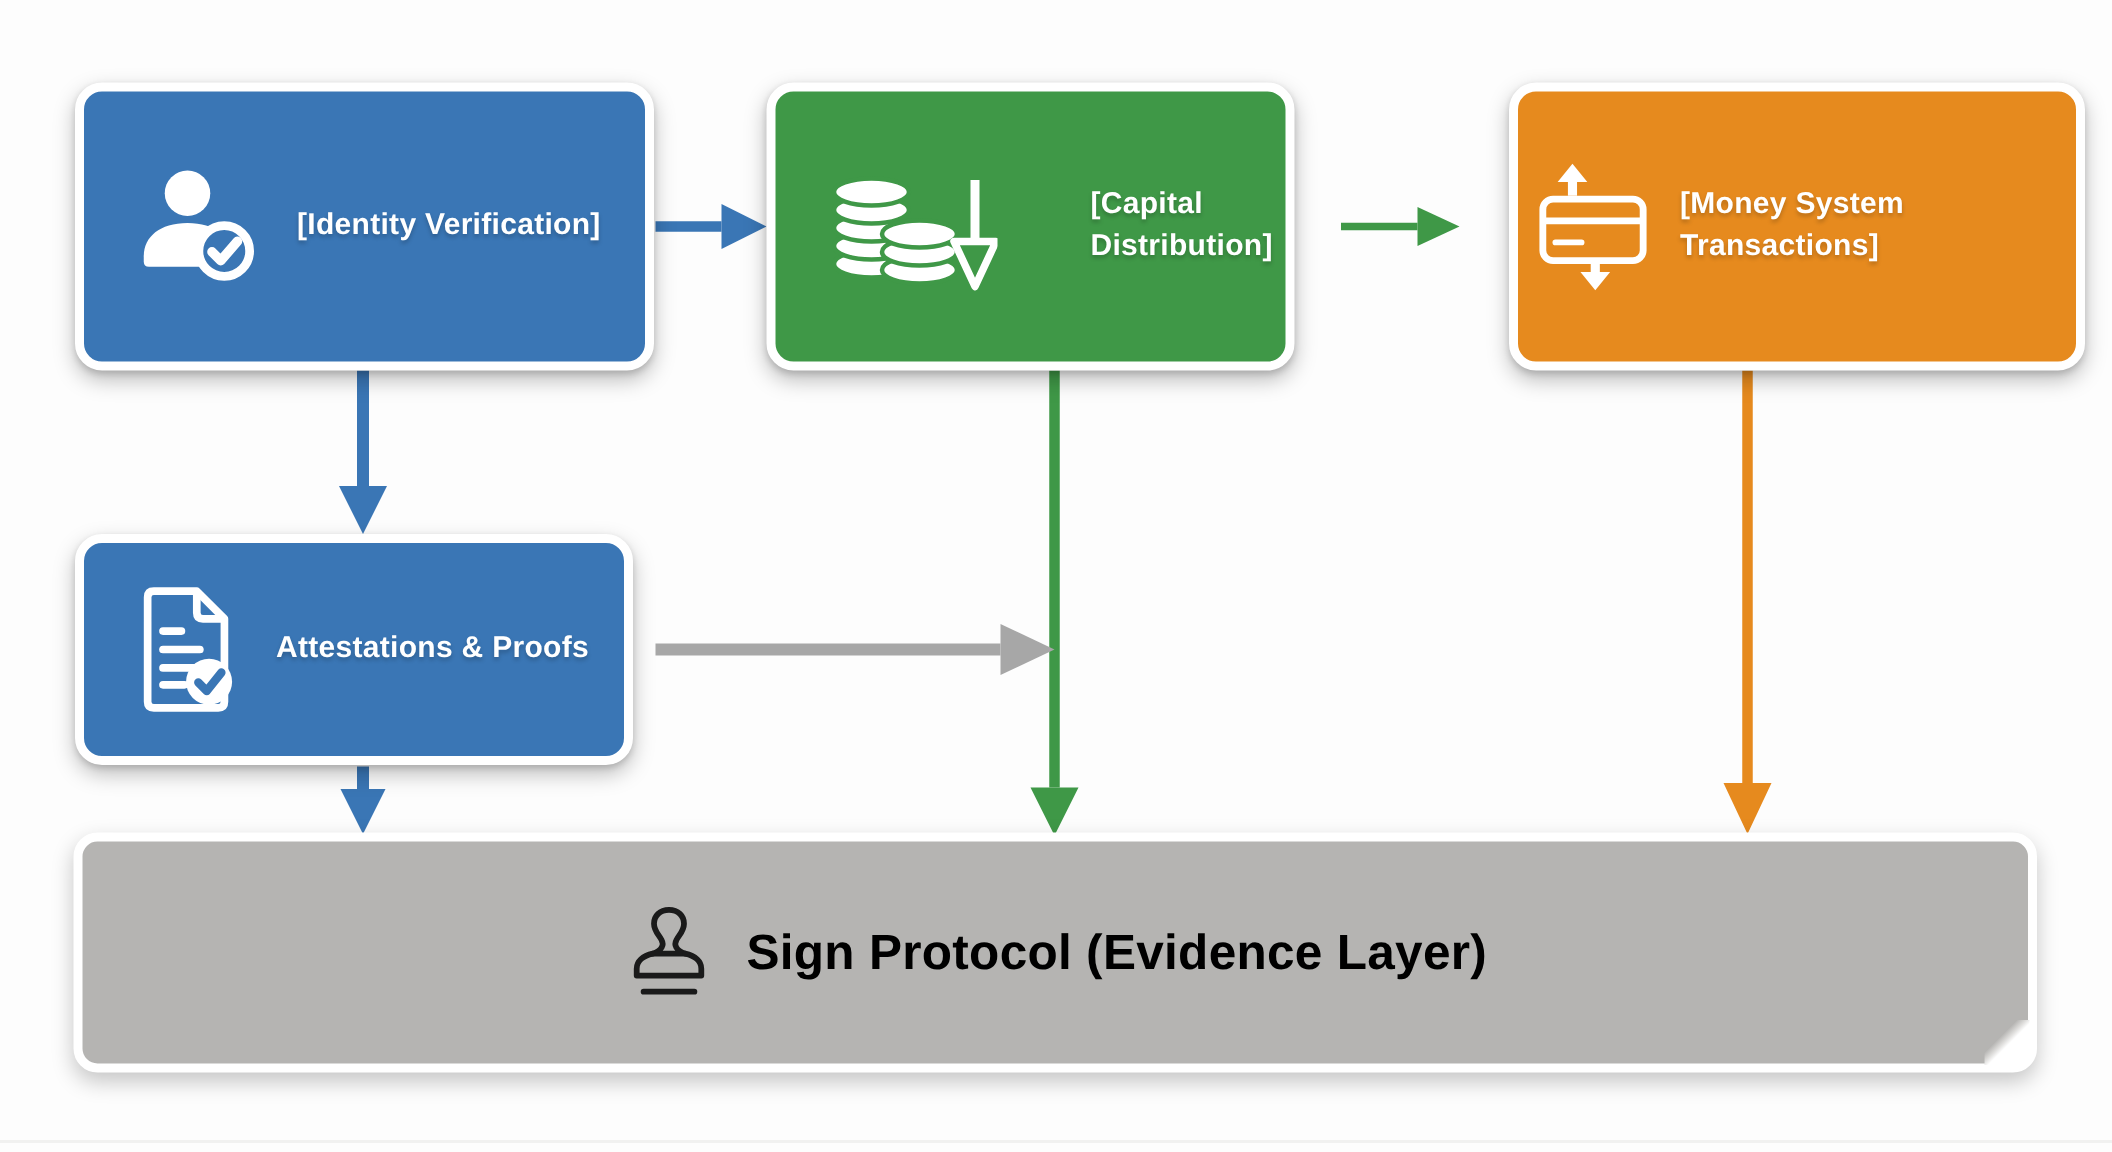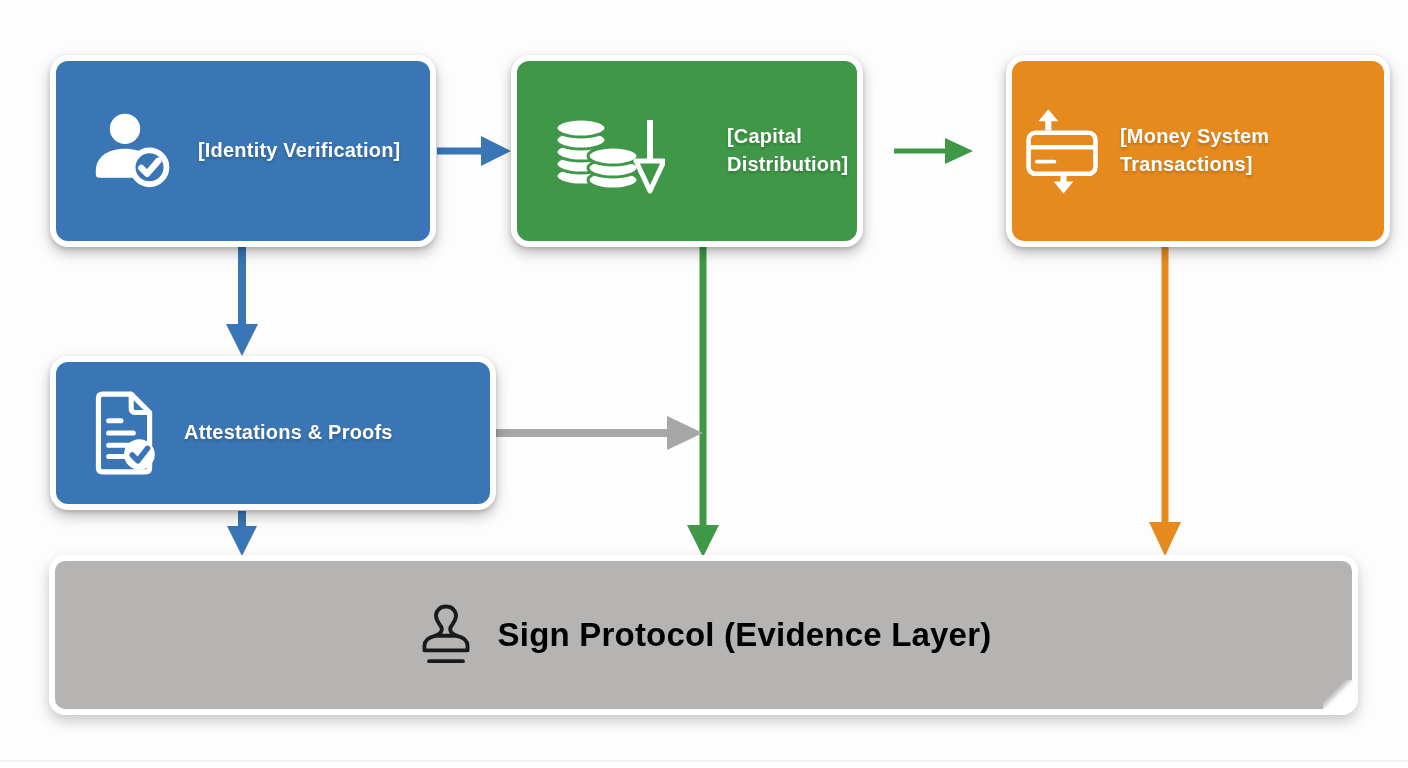--- a/index.html
+++ b/index.html
@@ -24,21 +24,21 @@
   .node .label{
     font-size:20px; line-height:1.38; letter-spacing:.2px;
     text-shadow:0 2px 3px rgba(0,0,0,.22);
   }
   #node-identity   {left:50px;  top:55px;  width:386px;  height:192px; padding-left:34px;}
   #node-identity .icon{margin-right:24px;}
   #node-capital    {left:511px; top:55px;  width:352px;  height:192px; padding-left:34px;gap:44px;}
   #node-capital .icon{margin-right:18px;}
   #node-money      {left:1006px; top:55px;  width:384px;  height:192px; padding-left:12px;}
   #node-money .icon{margin-right:20px;}
-  #node-attestations{left:50px; top:356px; width:446px;  height:154px; padding-left:30px;}
+  #node-attestations{left:50px; top:356px; width:372px;  height:154px; padding-left:30px;}
   #node-attestations .icon{margin-right:24px;}
   #node-sign{
     left:49px; top:555px; width:1309px; height:160px;
     justify-content:center; border-radius:16px;
     box-shadow:0 6px 14px rgba(0,0,0,.22);
   }
   #node-sign .icon{margin-right:22px;}
   #node-sign .label{
     font-size:33px; text-shadow:none; letter-spacing:.2px;
   }

